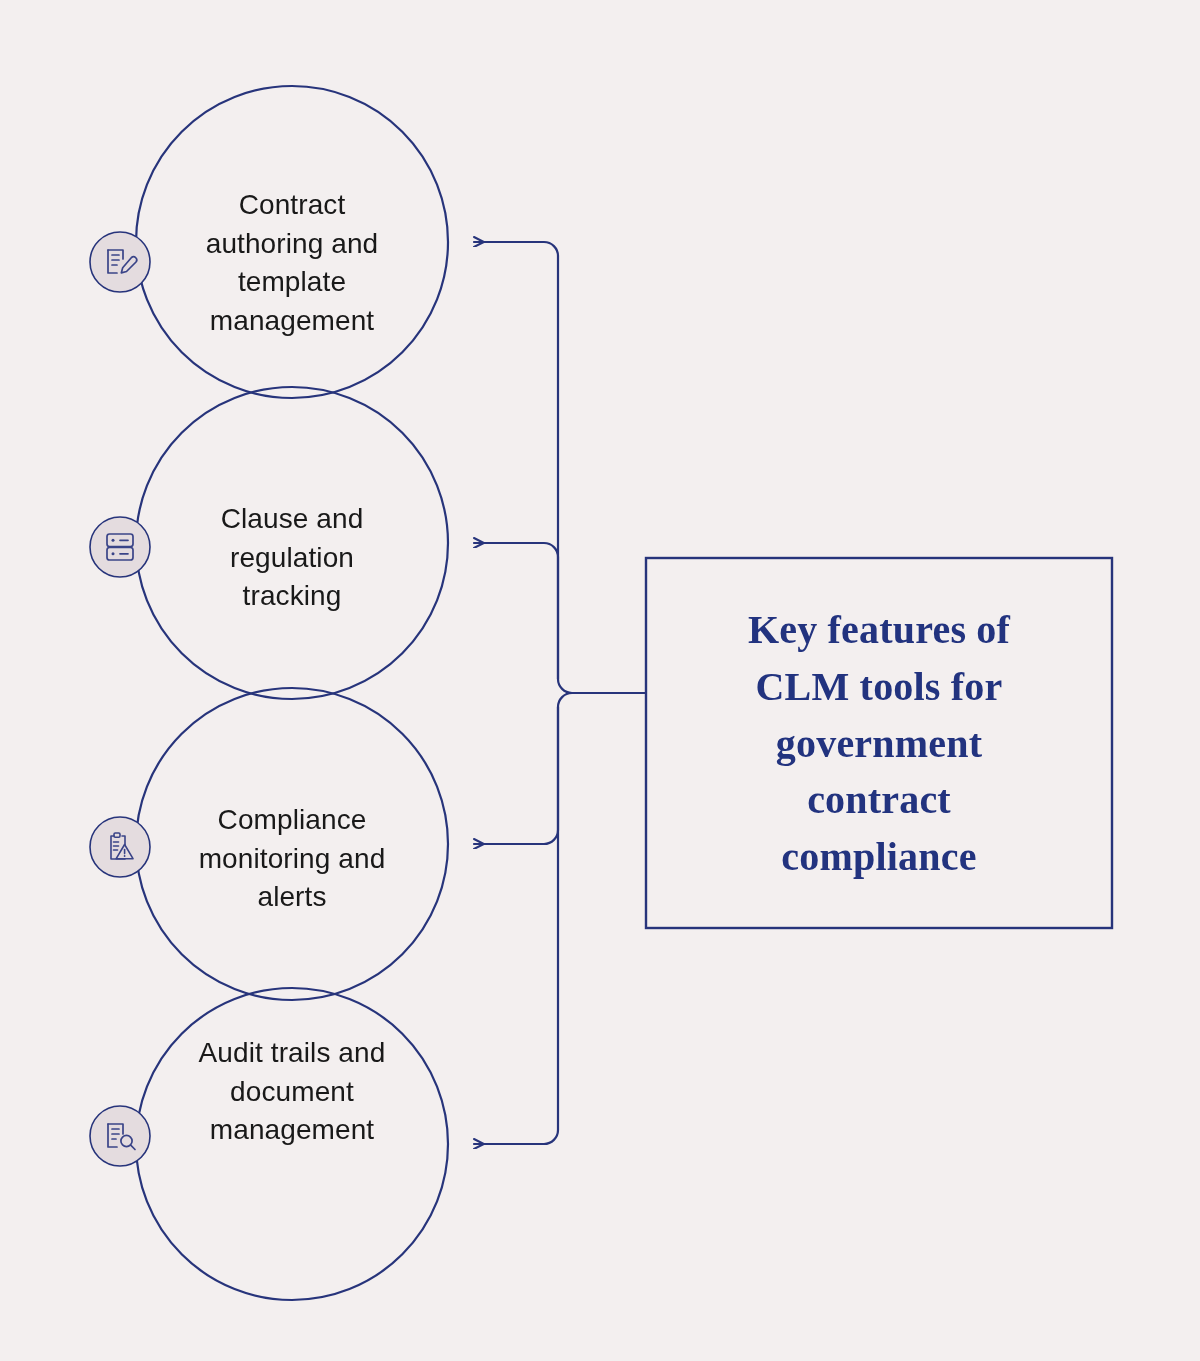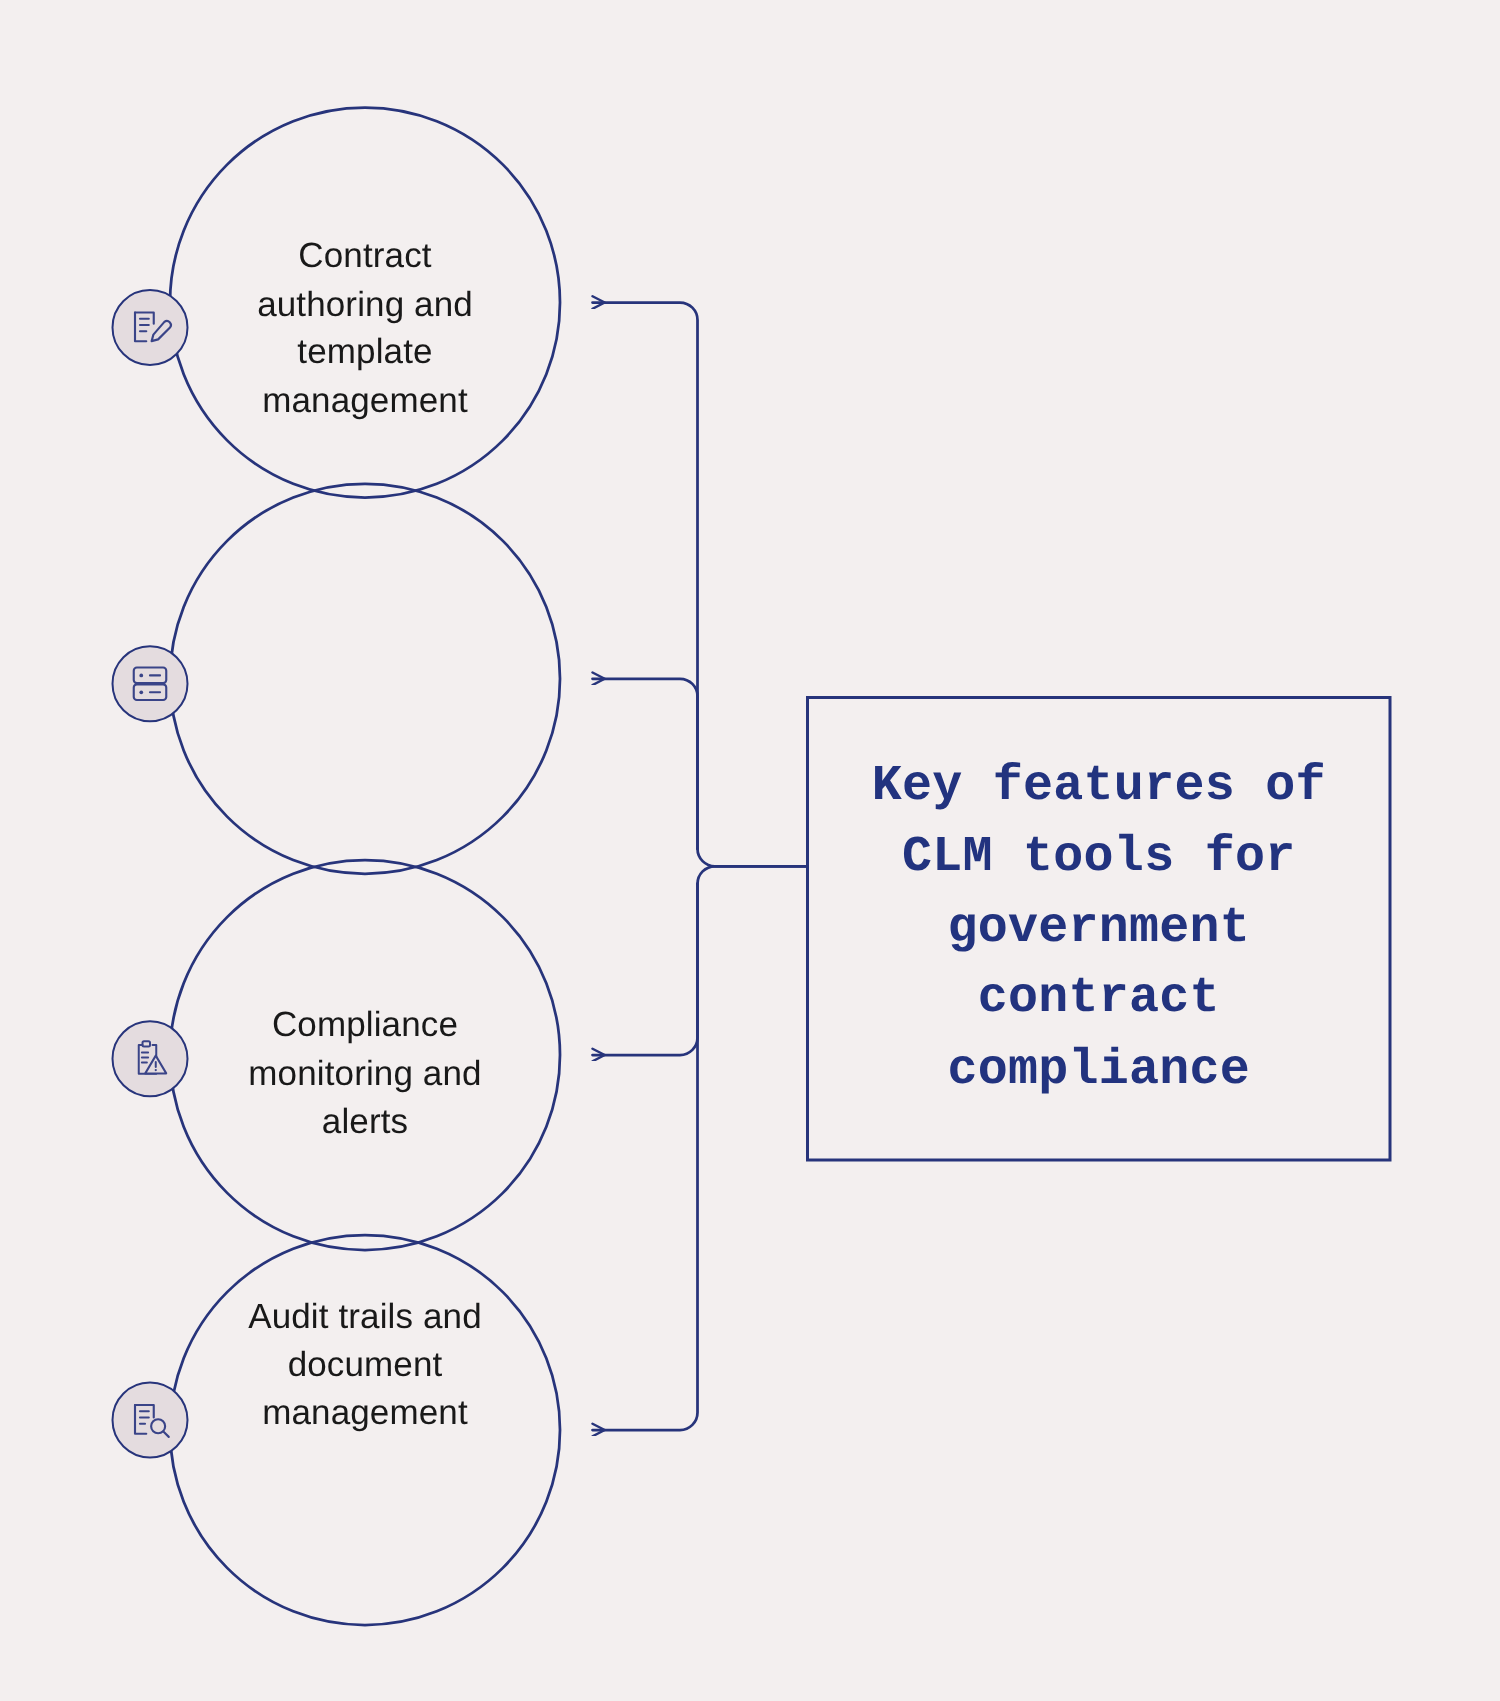--- a/index.html
+++ b/index.html
@@ -35,21 +35,21 @@
     font-size: 28px;
     line-height: 1.38;
     letter-spacing: 0.1px;
     white-space: pre-line;
     transform: translate(-50%, -50%);
   }
   .title-box-text {
     position: absolute;
     text-align: center;
     color: #22337F;
-    font-family: Liberation Mono, monospace;
+    font-family: Liberation Serif, serif;
     font-weight: bold;
     font-size: 40px;
     line-height: 1.42;
     letter-spacing: 0.2px;
     white-space: pre-line;
     transform: translate(-50%, -50%);
   }
 </style>
 </head>
 <body>
@@ -130,20 +130,23 @@
         <circle cx="126.5" cy="1117" r="5.6"></circle>
         <path d="M130.7,1121.2 l4.3,4.3"></path>
       </g>
     </g>
   </svg>
 
   <div class="node-label" style="left:292px; top:239px; width:240px;">Contract
 authoring and
 template
 management</div>
+  <div class="node-label" style="left:292px; top:534px; width:240px;">Clause and
+regulation
+tracking</div>
   <div class="node-label" style="left:292px; top:835px; width:250px;">Compliance
 monitoring and
 alerts</div>
   <div class="node-label" style="left:292px; top:1068px; width:250px;">Audit trails and
 document
 management</div>
 
   <div class="title-box-text" style="left:879px; top:720px; width:400px;">Key features of
 CLM tools for
 government

